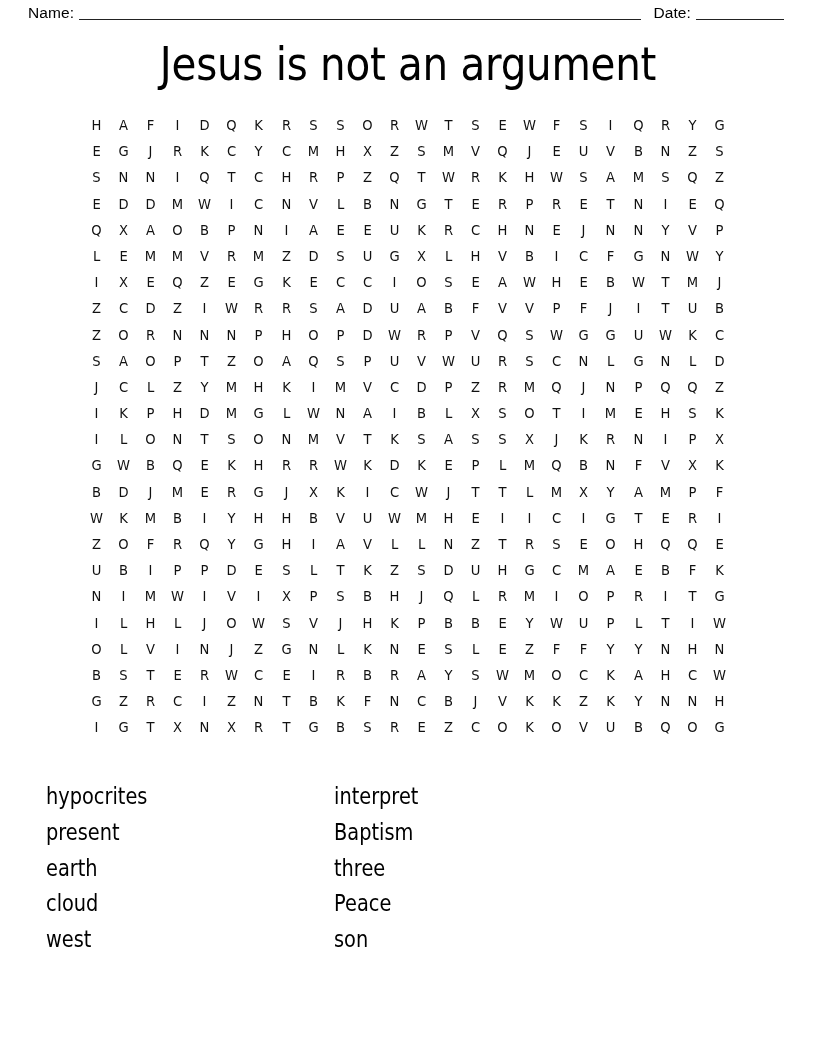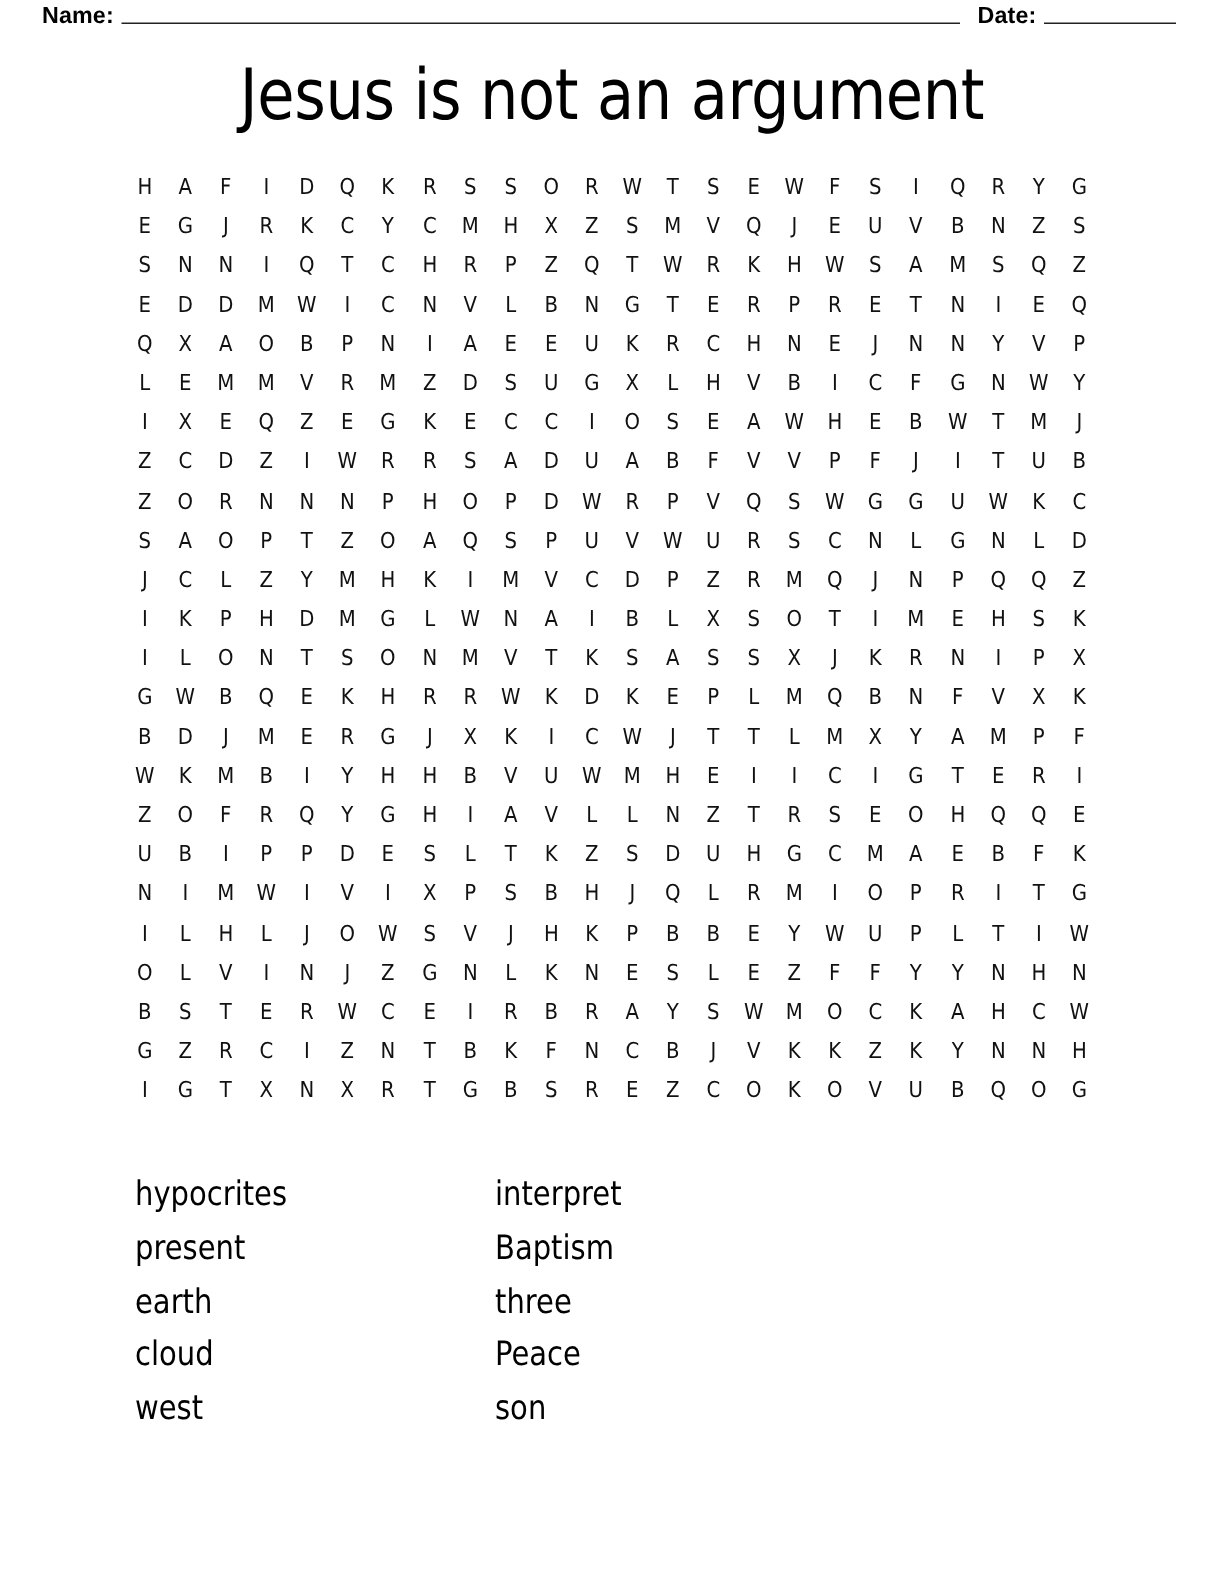--- a/index.html
+++ b/index.html
@@ -17,24 +17,23 @@
   }
 
   
   .header-line {
     position: absolute;
     top: 2px;
     left: 28px;
     right: 28px;
     height: 22px;
     display: flex;
-    align-items: flex-start;
+    align-items: center;
     font-size: 15.5px;
     letter-spacing: 0.1px;
-    font-weight: bold;
   }
   .header-label {
     white-space: nowrap;
     font-size: 15.5px;
   }
   .rule {
     display: inline-block;
     border-bottom: 1px solid #222;
     height: 13px;
     margin: 0 4px 0 5px;
@@ -87,22 +86,22 @@
   .word-list {
     position: absolute;
     top: 779px;
     left: 46px;
     width: 700px;
     display: flex;
   }
   .word-col {
     flex: 0 0 auto;
   }
-  .word-col.col-0 { width: 240px; margin-left: 44px; }
-  .word-col.col-1 { width: 243px; }
+  .word-col.col-0 { width: 240px; }
+  .word-col.col-1 { width: 243px; margin-left: 48px; }
   .word-col.col-2 { width: 200px; }
   .word-item {
     font-family: "DejaVu Sans", sans-serif;
     font-size: 22.5px;
     line-height: 35.8px;
     font-weight: 400;
     color: #000;
     white-space: nowrap;
     transform: scaleX(0.86);
     transform-origin: left center;

